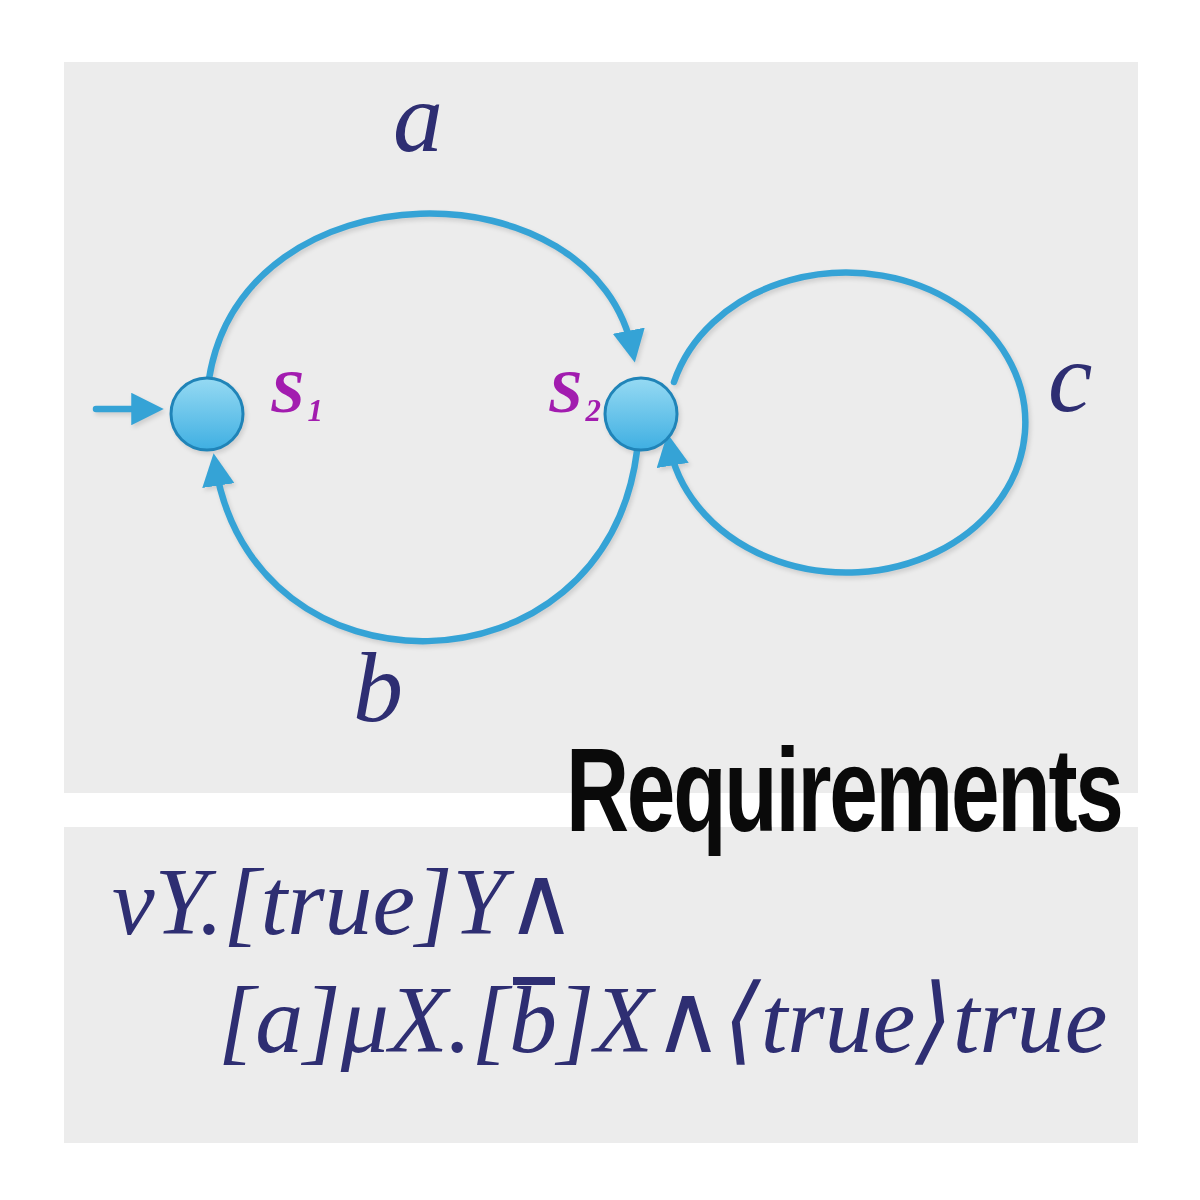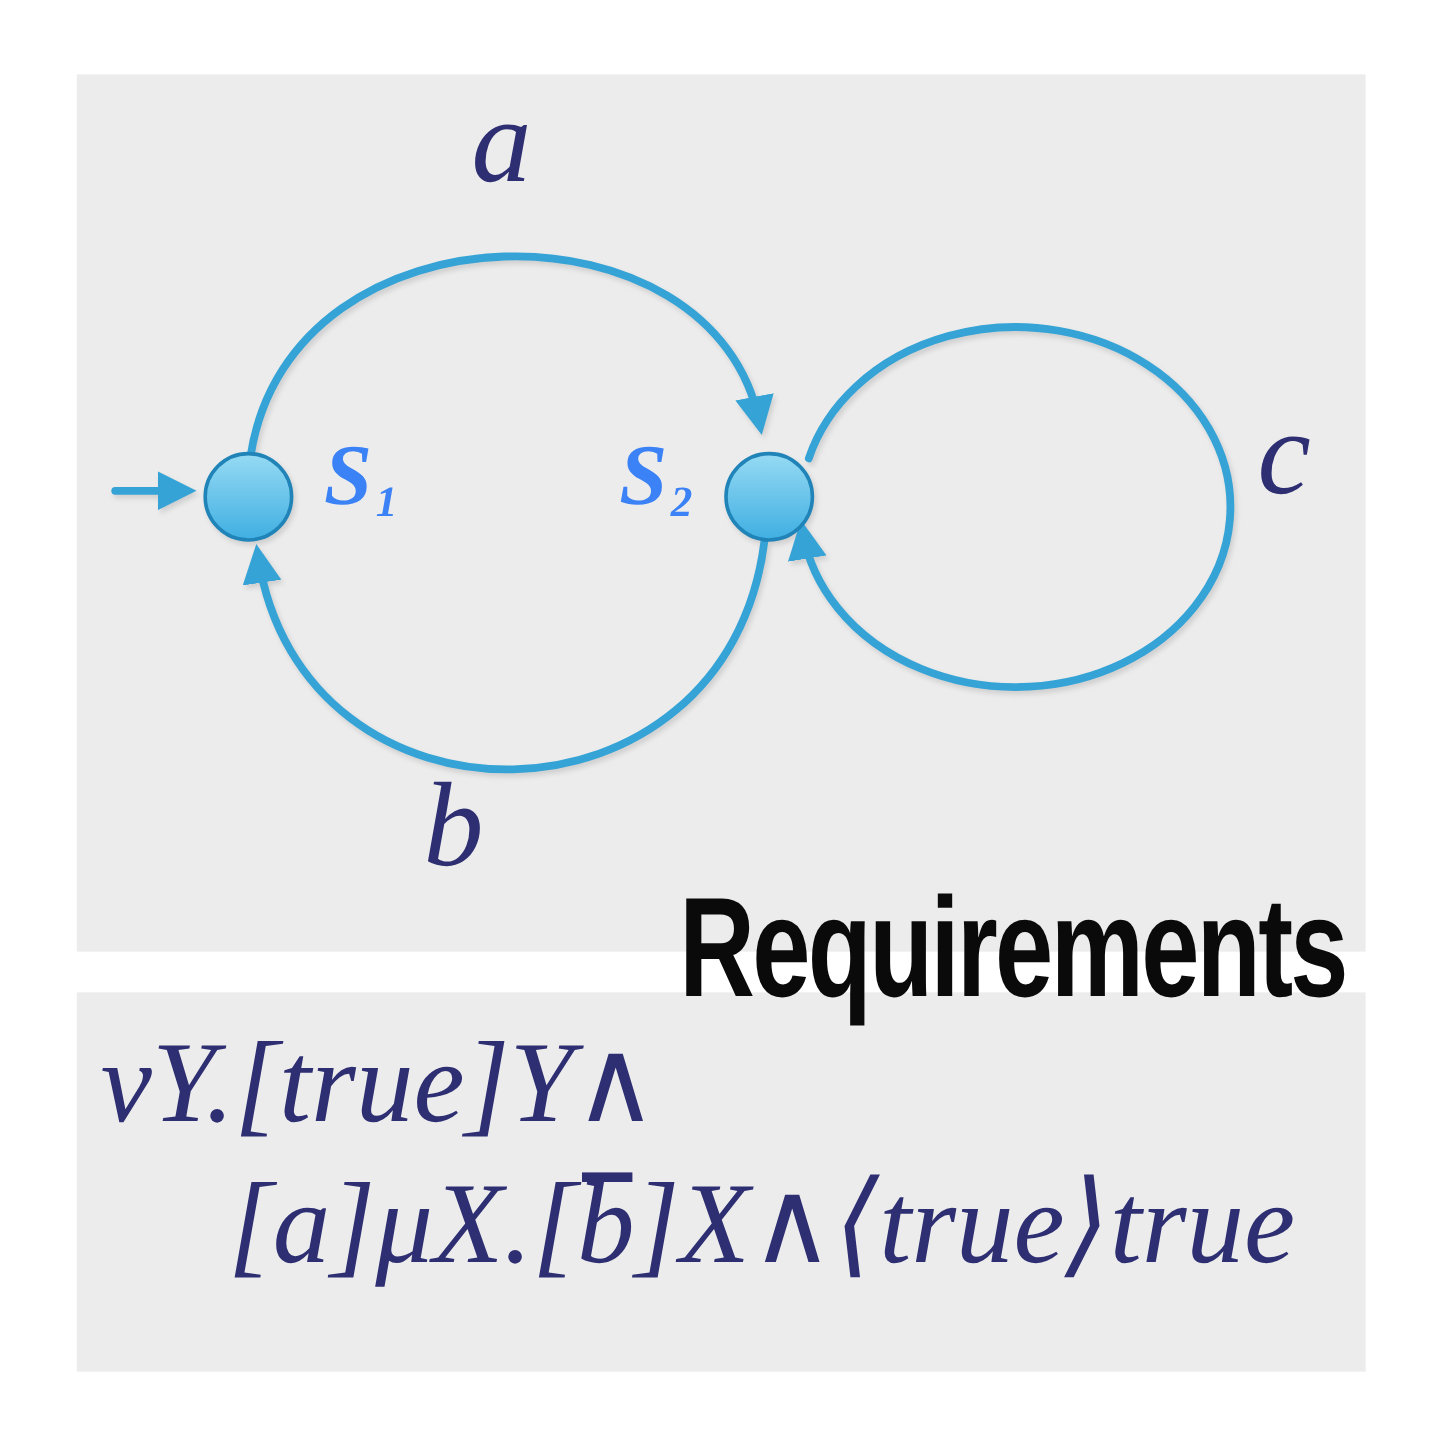--- a/index.html
+++ b/index.html
@@ -13,22 +13,22 @@
   .panel-bottom{left:64px;top:827px;width:1074px;height:316px;}
 
   svg.diagram{
     position:absolute;left:0;top:0;
     filter:drop-shadow(2px 3px 2px rgba(0,0,0,0.12));
   }
 
   .state-label{
     position:absolute;line-height:1;white-space:nowrap;
     font-family:"Liberation Serif","DejaVu Serif",serif;
-    font-style:italic;font-weight:bold;font-size:72px;
-    color:#3b82f6;
+    font-style:italic;font-weight:bold;font-size:62px;
+    color:#a21caf;
   }
   .state-label .sub{
     font-size:0.5em;
     vertical-align:-0.28em;
     margin-left:3px;
   }
   .edge-label{
     position:absolute;line-height:1;white-space:nowrap;
     font-family:"Liberation Serif","DejaVu Serif",serif;
     font-style:italic;font-size:100px;
@@ -39,20 +39,21 @@
     font-family:"Liberation Sans","DejaVu Sans",sans-serif;
     font-weight:bold;font-size:118px;letter-spacing:-3px;
     color:#0a0a0a;
     transform:scaleX(0.74);transform-origin:left top;
   }
   .formula{
     position:absolute;line-height:1;white-space:nowrap;
     font-family:"Liberation Serif","DejaVu Serif","DejaVu Sans",serif;
     font-style:italic;font-size:96px;
     color:#2e2e72;
+    margin-left:28px;
   }
   .formula-line1{left:84px;top:854px;}
   .formula-line2{left:190px;top:972px;}
   .overbar{position:relative;display:inline-block;}
   .overbar::after{
     content:"";position:absolute;left:4px;right:2px;top:5px;height:8px;
     background:currentColor;
   }
 </style>
 </head>
@@ -78,21 +79,21 @@
     <path d="M 674 382 A 179 150 0 1 1 669 443" marker-end="url(#arr)"></path>
   </g>
   <g fill="url(#nodeGrad)" stroke="#2084b8" stroke-width="3">
     <circle cx="207" cy="414" r="36"></circle>
     <circle cx="641" cy="414" r="36"></circle>
   </g>
 </svg>
 
 <div class="state-label" style="left:270px;top:360px"><span>S</span><span class="sub">1</span></div>
 
-<div class="state-label" style="left:516px;top:360px"><span>S</span><span class="sub">2</span></div>
+<div class="state-label" style="left:548px;top:360px"><span>S</span><span class="sub">2</span></div>
 
 <div class="edge-label" style="left:393px;top:68px">a</div>
 
 <div class="edge-label" style="left:353px;top:638px">b</div>
 
 <div class="edge-label" style="left:1048px;top:328px">c</div>
 
 <div class="heading">Requirements</div>
 
 <div class="formula formula-line1">νY.[true]Y∧</div>

